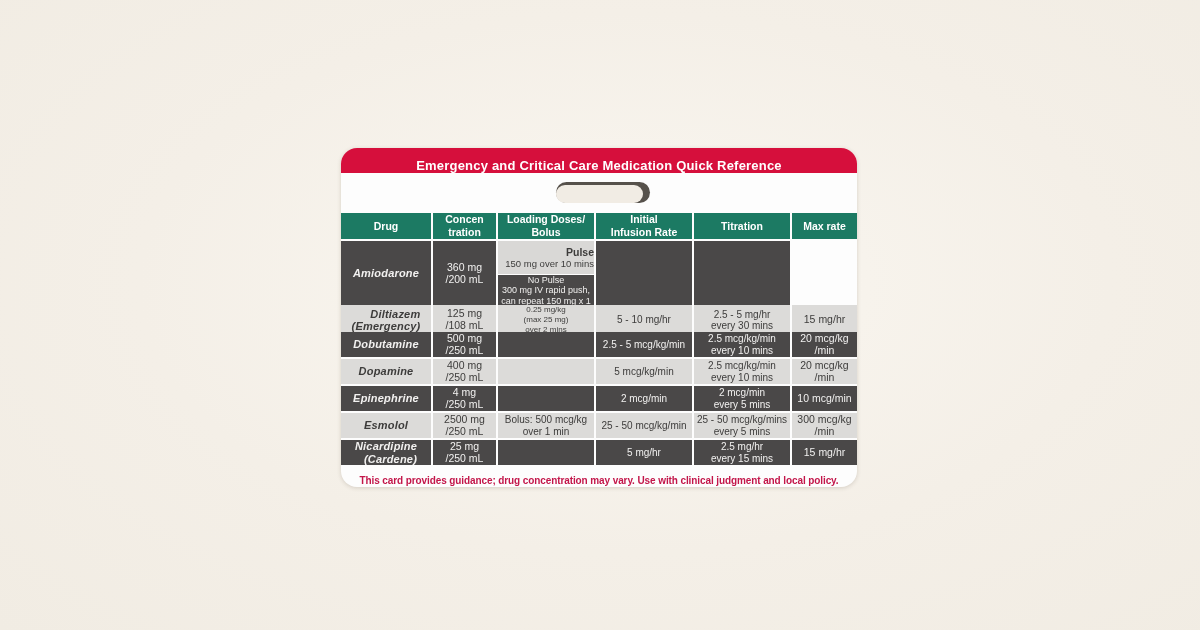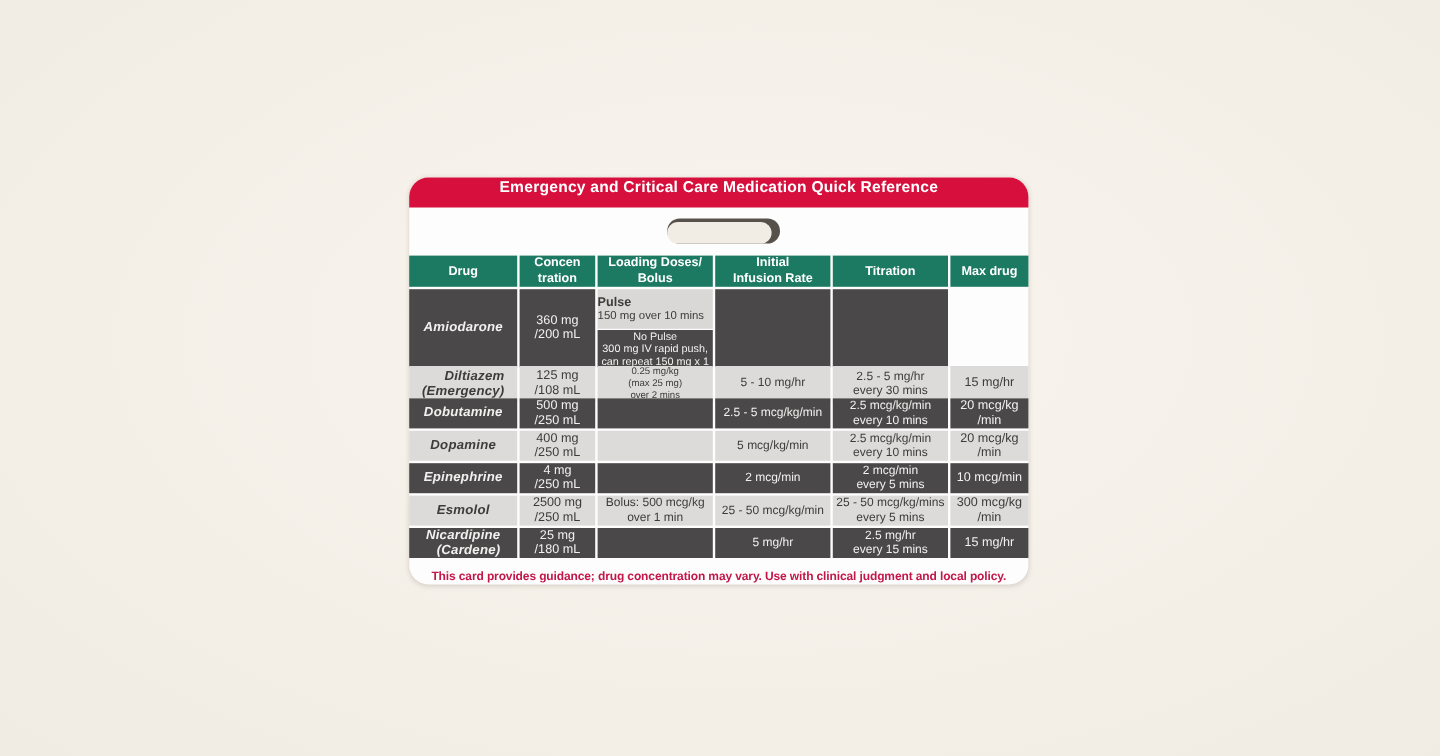--- a/index.html
+++ b/index.html
@@ -15,21 +15,21 @@
     position:relative;
   }
   .card{
     position:absolute; left:341px; top:148px; width:516px; height:339px;
     background:var(--card-bg); border-radius:16px;
     box-shadow:0 1px 4px rgba(70,55,40,0.18);
   }
   .banner{
     position:absolute; left:0; top:0; width:100%; height:25px;
     background:var(--banner-red); border-radius:16px 16px 0 0;
-    display:flex; align-items:flex-start; justify-content:center;
+    display:flex; align-items:flex-end; justify-content:center;
   }
   .banner span{color:#ffffff; font-weight:700; font-size:13px; letter-spacing:0.2px;}
   .slot{
     position:absolute; left:215px; top:34px; width:94px; height:21px;
     background:var(--slot-dark); border-radius:11px;
   }
   .slot-inner{
     position:absolute; left:0; top:3px; width:87px; height:18px;
     background:var(--slot-fill); border-radius:9px;
   }
@@ -52,21 +52,21 @@
     font-size:10.5px; line-height:1.25;
   }
   .row.dark .cell{background:var(--row-dark); color:var(--text-on-dark);}
   .row.light .cell{background:var(--row-light); color:var(--text-on-light);}
   .cell.drug{font-style:italic; font-weight:700; font-size:11px; line-height:1.1; letter-spacing:0.2px;text-align:right;}
   .cell.c3, .cell.c4{font-size:10px;}
   .cell.tiny{font-size:8px; line-height:1.25; font-weight:400;}
   .cell.loading-split{padding:0; background:transparent !important; display:flex; flex-direction:column; gap:1px;}
   .pulse{
     background:var(--pulse-light); color:var(--text-on-light); height:33px; width:100%;
-    display:flex; flex-direction:column; align-items:flex-start; justify-content:center; line-height:1.2;
+    display:flex; flex-direction:column; align-items:flex-end; justify-content:center; line-height:1.2;
   }
   .pulse-title{font-weight:700; font-size:10.5px;}
   .pulse-detail{font-size:9.5px;}
   .nopulse{
     background:var(--row-dark); color:var(--text-on-dark); flex:1; width:100%;
     display:flex; align-items:center; justify-content:center; text-align:center;
     white-space:pre-line; font-size:9px; line-height:1.15;
   }
   .footer{
     position:absolute; left:2px; right:2px; top:327px; text-align:center;
@@ -90,21 +90,21 @@
 
     <div class="row header">
       <div class="cell">Drug</div>
       <div class="cell">Concen
 tration</div>
       <div class="cell">Loading Doses/
 Bolus</div>
       <div class="cell">Initial
 Infusion Rate</div>
       <div class="cell">Titration</div>
-      <div class="cell">Max drug</div>
+      <div class="cell">Max rate</div>
     </div>
 
     <div class="row dark amio">
       <div class="cell drug">Amiodarone</div>
       <div class="cell">360 mg
 /200 mL</div>
       <div class="cell loading-split">
         <div class="pulse">
           <span class="pulse-title">Pulse</span>
           <span class="pulse-detail">150 mg over 10 mins</span>
@@ -176,21 +176,21 @@
       <div class="cell c4">25 - 50 mcg/kg/mins
 every 5 mins</div>
       <div class="cell">300 mcg/kg
 /min</div>
     </div>
 
     <div class="row dark">
       <div class="cell drug">Nicardipine
 (Cardene)</div>
       <div class="cell">25 mg
-/180 mL</div>
+/250 mL</div>
       <div class="cell"></div>
       <div class="cell c3">5 mg/hr</div>
       <div class="cell c4">2.5 mg/hr
 every 15 mins</div>
       <div class="cell">15 mg/hr</div>
     </div>
 
   </div>
 
   <div class="footer">This card provides guidance; drug concentration may vary. Use with clinical judgment and local policy.</div>

